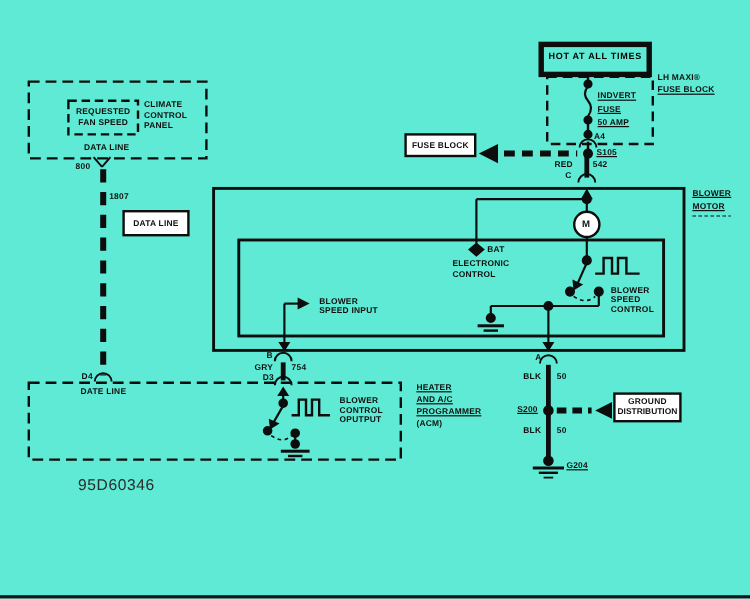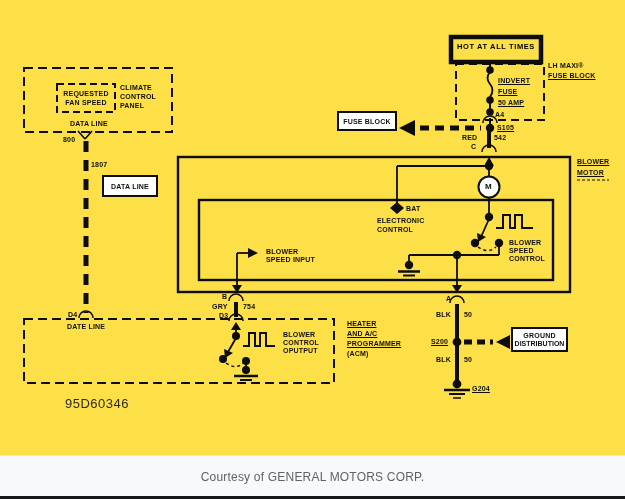--- a/index.html
+++ b/index.html
@@ -1,16 +1,16 @@
 <!DOCTYPE html>
 <html><head>
 <meta charset="utf-8">
 <style>
   html,body{margin:0;padding:0;background:#fff;}
-  #stage{position:relative;width:625px;height:499px;background:#fde047;overflow:hidden;
+  #stage{position:relative;width:625px;height:499px;background:#5eead4;overflow:hidden;
          font-family:"Liberation Sans",sans-serif;}
   svg{position:absolute;left:0;top:0;}
   .lbl{position:absolute;font-size:7px;line-height:9px;font-weight:700;color:#101010;
        white-space:nowrap;letter-spacing:.2px;}
   .u{text-decoration:underline;}
   .ctr{text-align:center;}
   #hot-text{position:absolute;left:452px;top:42px;width:88px;text-align:center;
             font-size:7.5px;font-weight:700;letter-spacing:.6px;color:#000;}
   #part-number{position:absolute;left:21px;top:396px;font-size:13px;color:#2b2b2b;
                letter-spacing:.5px;font-weight:400;margin-left:44px;}
@@ -211,17 +211,14 @@
   <div class="lbl" style="left:283px;top:338px;">CONTROL</div>
   <div class="lbl" style="left:283px;top:346px;">OPUTPUT</div>
 
   <div class="lbl u" style="left:347px;top:319px;">HEATER</div>
   <div class="lbl u" style="left:347px;top:329px;">AND A/C</div>
   <div class="lbl u" style="left:347px;top:339px;">PROGRAMMER</div>
   <div class="lbl" style="left:347px;top:349px;">(ACM)</div>
 
   <div id="part-number">95D60346</div>
 
-  <div id="footer">
-    <span id="footer-text">Courtesy of GENERAL MOTORS CORP.</span>
-  </div>
   <div id="footer-bar"></div>
 </div>
 
 </body></html>

